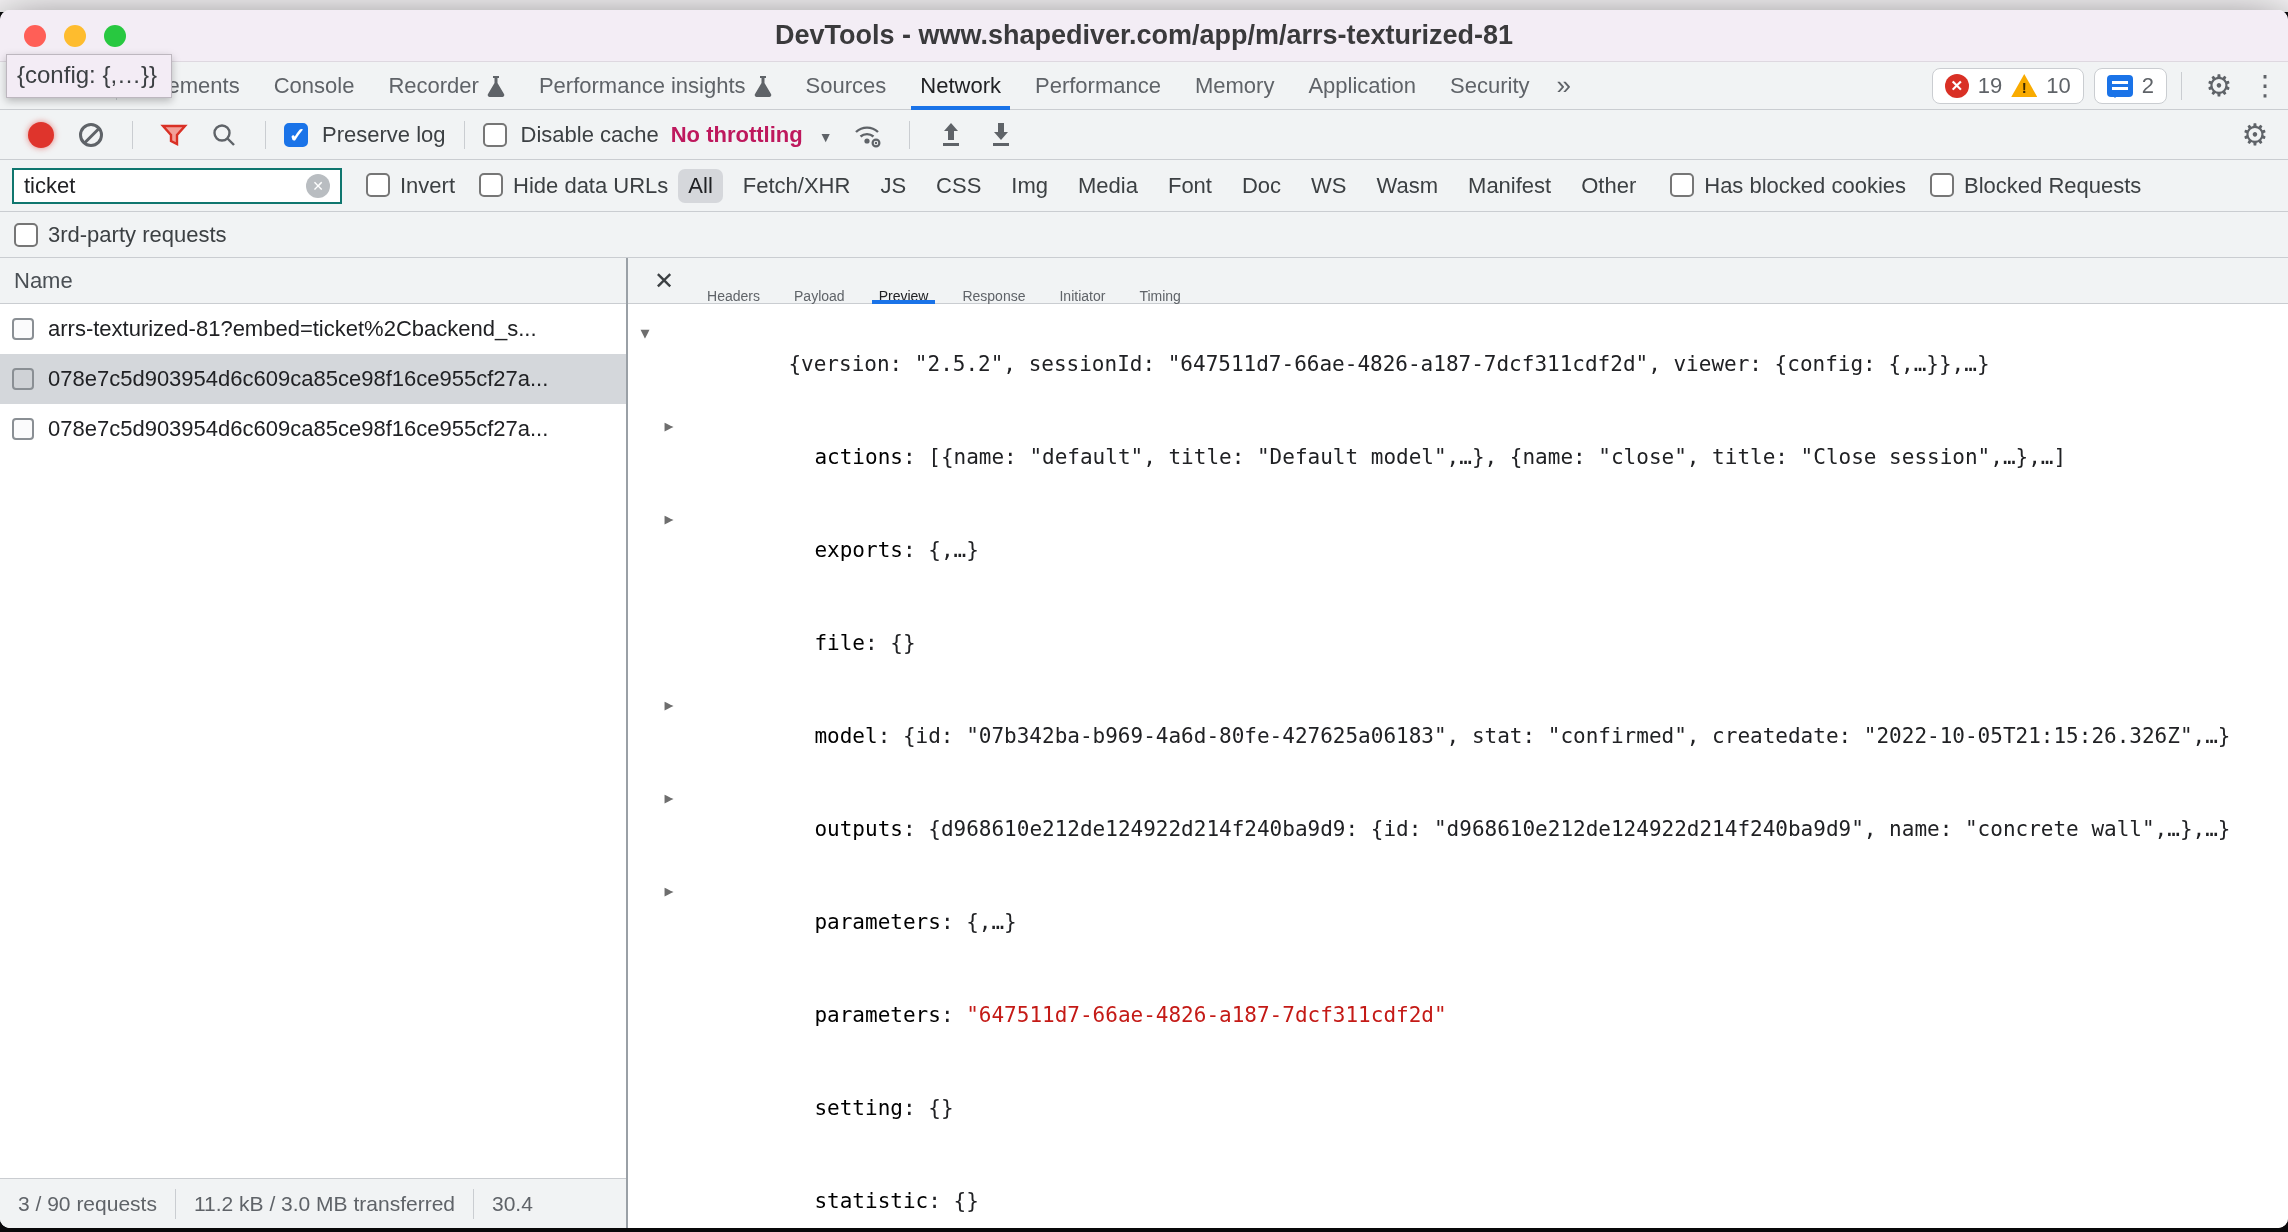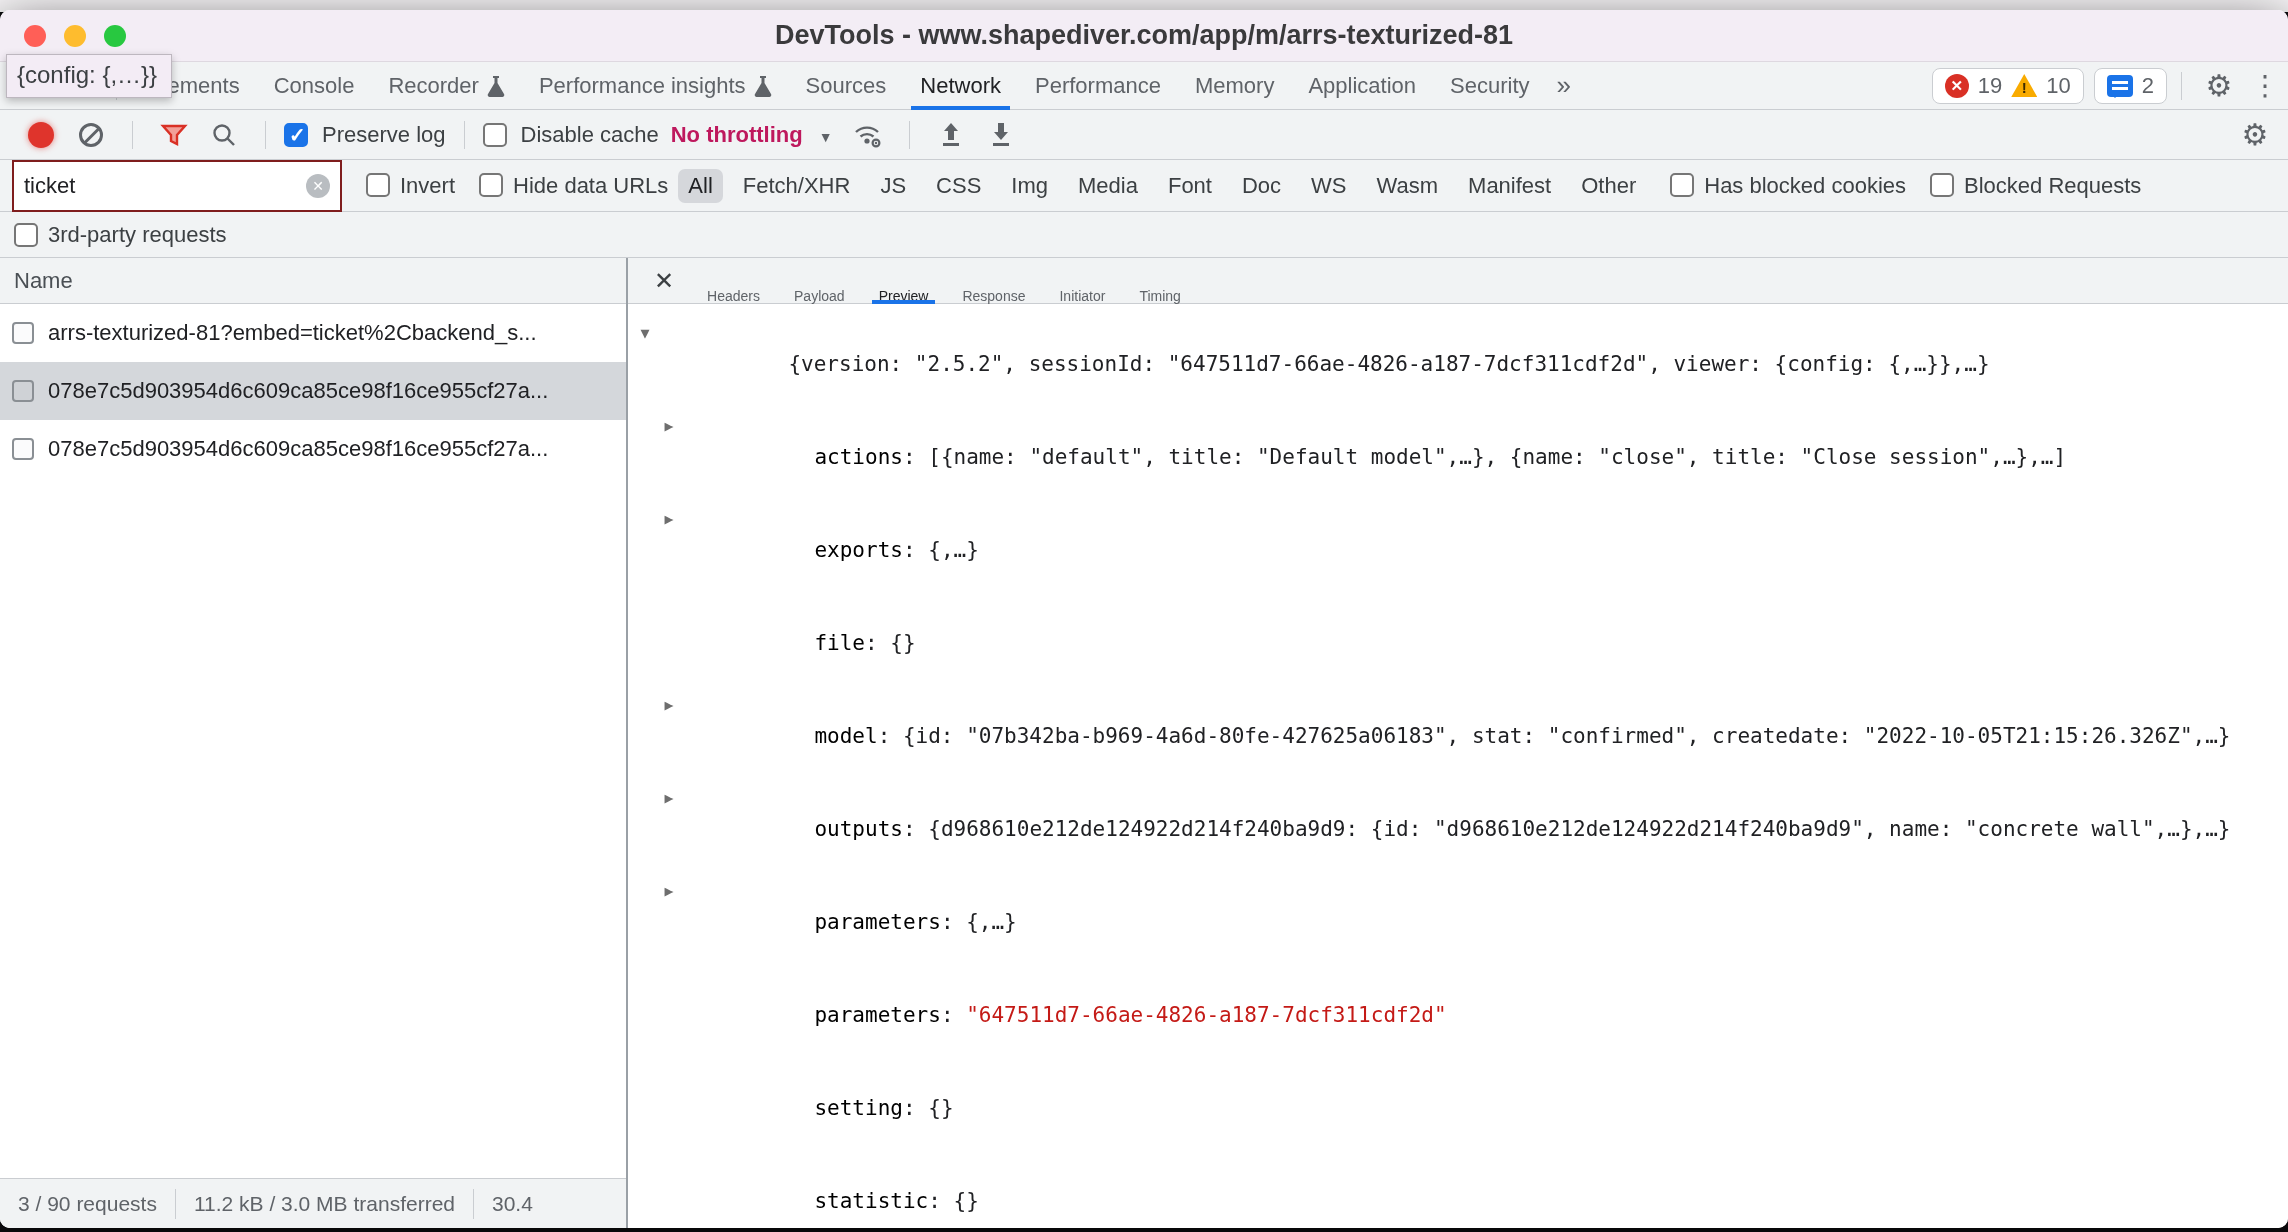--- a/index.html
+++ b/index.html
@@ -86,21 +86,21 @@
   .cb.checked::before { content:"✓"; position:absolute; left:3px; top:-2px;
     color:#fff; font-size:20px; font-weight:bold; }
   .cblabel { font-size:22px; color:#3c4043; margin-left:10px; white-space:nowrap; }
   .dd { display:flex; align-items:center; gap:16px; margin-left:8px;
     font-size:22px; color:#be185d;font-weight:bold; }
   .dd .caret::before{ content:"▼"; font-size:14px; color:#5f6368; }
   .push { margin-left:auto; }
 
   
   .filterrow { height:52px; flex:0 0 52px; padding-left:12px; gap:0; }
-  .filter-input { width:330px; height:52px; border:2px solid #7f1d1d;
+  .filter-input { width:330px; height:36px; border:2px solid #0f766e;
     background:#fff; display:flex; align-items:center; padding:0 10px;
     font-size:22px; color:#202124; }
   .filter-input .val { flex:1; }
   .clear-ic { width:24px; height:24px; border-radius:50%; background:#b9bdc1;
     color:#fff; font-size:14px; display:flex; align-items:center;
     justify-content:center; }
   .clear-ic::before{ content:"✕"; }
   .cbgroup { display:flex; margin-left:24px; }
   .pill { font-size:22px; color:#3c4043; padding:4px 10px; margin-left:10px;
     border-radius:7px; white-space:nowrap; }
@@ -108,21 +108,21 @@
 
   .thirdrow { height:46px; flex:0 0 46px; padding-left:14px; }
 
   
   .main { flex:1; display:flex; min-height:0; }
   .leftpanel { width:628px; flex:0 0 628px; border-right:2px solid #9aa0a6;
     display:flex; flex-direction:column; background:#fff; }
   .name-header { height:46px; flex:0 0 46px; background:#f1f3f4;
     border-bottom:1px solid #cacdd1; display:flex; align-items:center;
     padding-left:14px; font-size:22px; color:#4a4f54; }
-  .req-row { height:58px; display:flex; align-items:center; padding-left:12px;
+  .req-row { height:50px; display:flex; align-items:center; padding-left:12px;
     gap:14px; font-size:22px; color:#202124; white-space:nowrap; overflow:hidden; }
   .req-row.selected { background:#d4d7db; }
   .req-check { width:22px; height:22px; border:2px solid #8a8f94; border-radius:4px;
     background:#fbfbfc; flex:0 0 22px; }
   .req-row.selected .req-check{ background:#cfd2d6; }
   .leftspacer { flex:1; }
   .statusbar { height:50px; flex:0 0 50px; background:#f1f3f4;
     border-top:1px solid #cacdd1; display:flex; align-items:center;
     font-size:21px; color:#5f6368; overflow:hidden; }
   .statusbar .seg { padding:0 18px; white-space:nowrap; }

